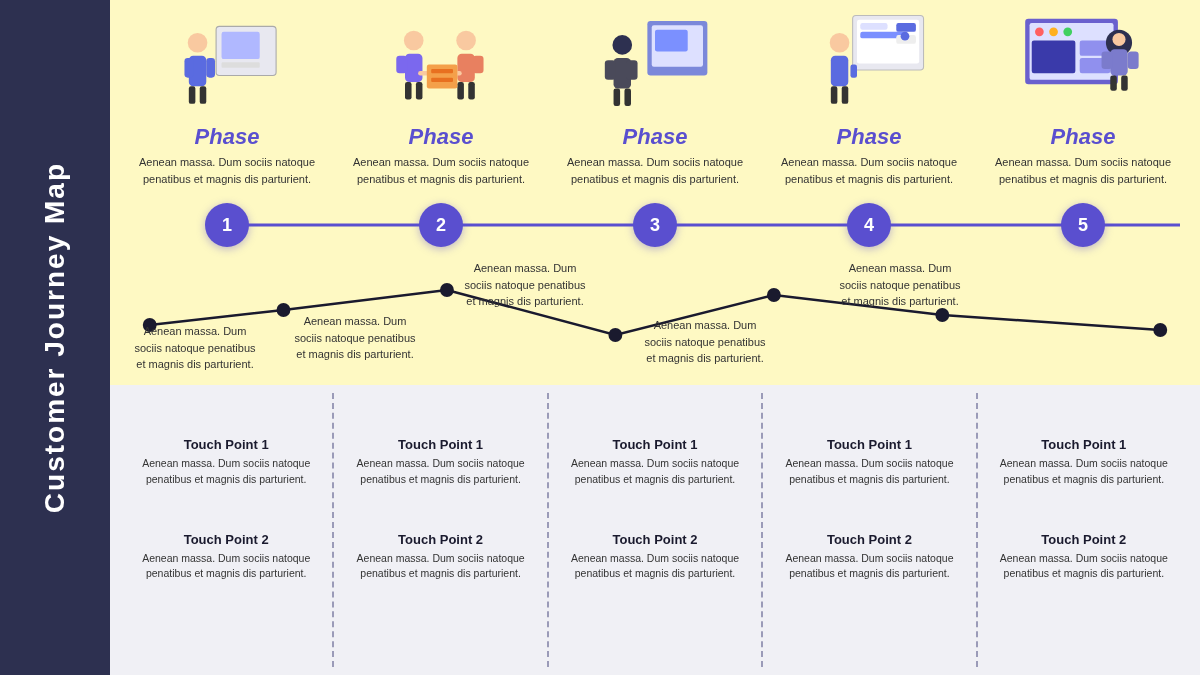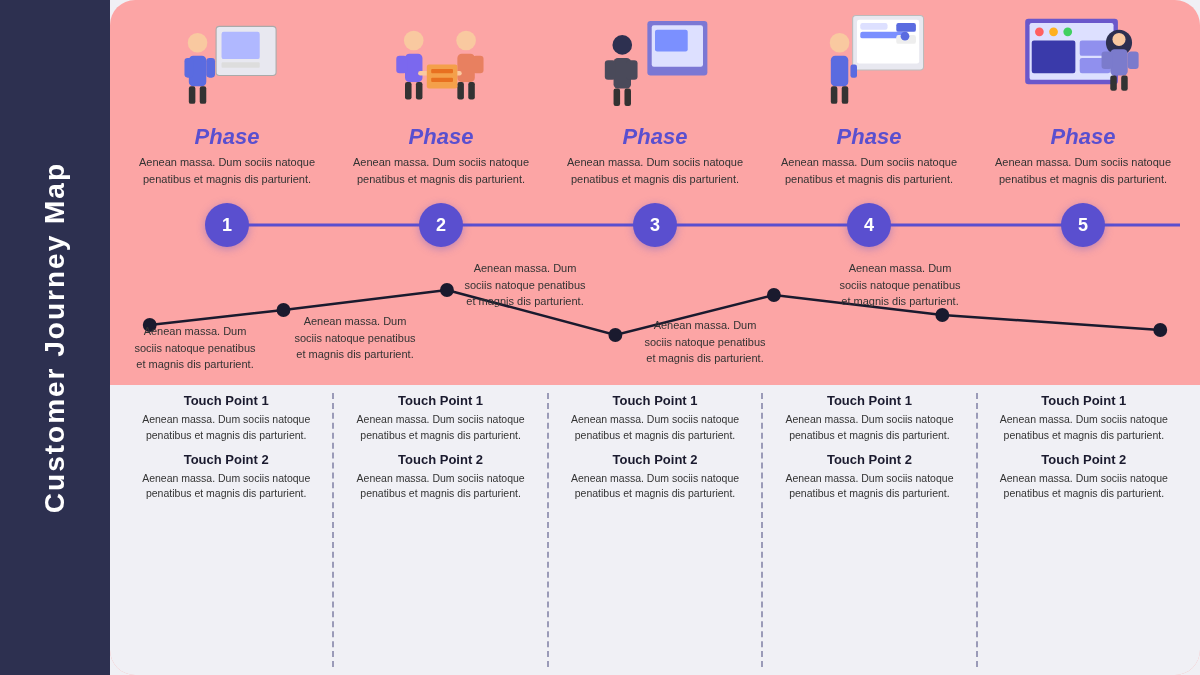--- a/index.html
+++ b/index.html
@@ -28,25 +28,24 @@
       font-weight: 900;
       writing-mode: vertical-rl;
       transform: rotate(180deg);
       text-align: center;
       letter-spacing: 2px;
       line-height: 1.1;
     }
 
     .main-content {
       flex: 1;
-      background: #fca5a5;
+      background: #fef9c3;
       display: flex;
       flex-direction: column;
       overflow: hidden;
-      border-radius: 25px;
     }
 
     
     .phases-section {
       display: flex;
       padding: 10px 10px 0 10px;
       gap: 0;
       flex: 0 0 auto;
     }
 
@@ -167,20 +166,21 @@
       border-right: 2px dashed #9b9bb8;
     }
     .tp-col:last-child { border-right: none; }
 
     .tp-title {
       font-size: 13px;
       font-weight: 900;
       color: #1a1a2e;
       text-align: center;
       margin-bottom: 4px;
+      margin-top: 44px;
     }
 
     .tp-desc {
       font-size: 10.5px;
       color: #333;
       text-align: center;
       line-height: 1.5;
       margin-bottom: 8px;
     }
   </style>

